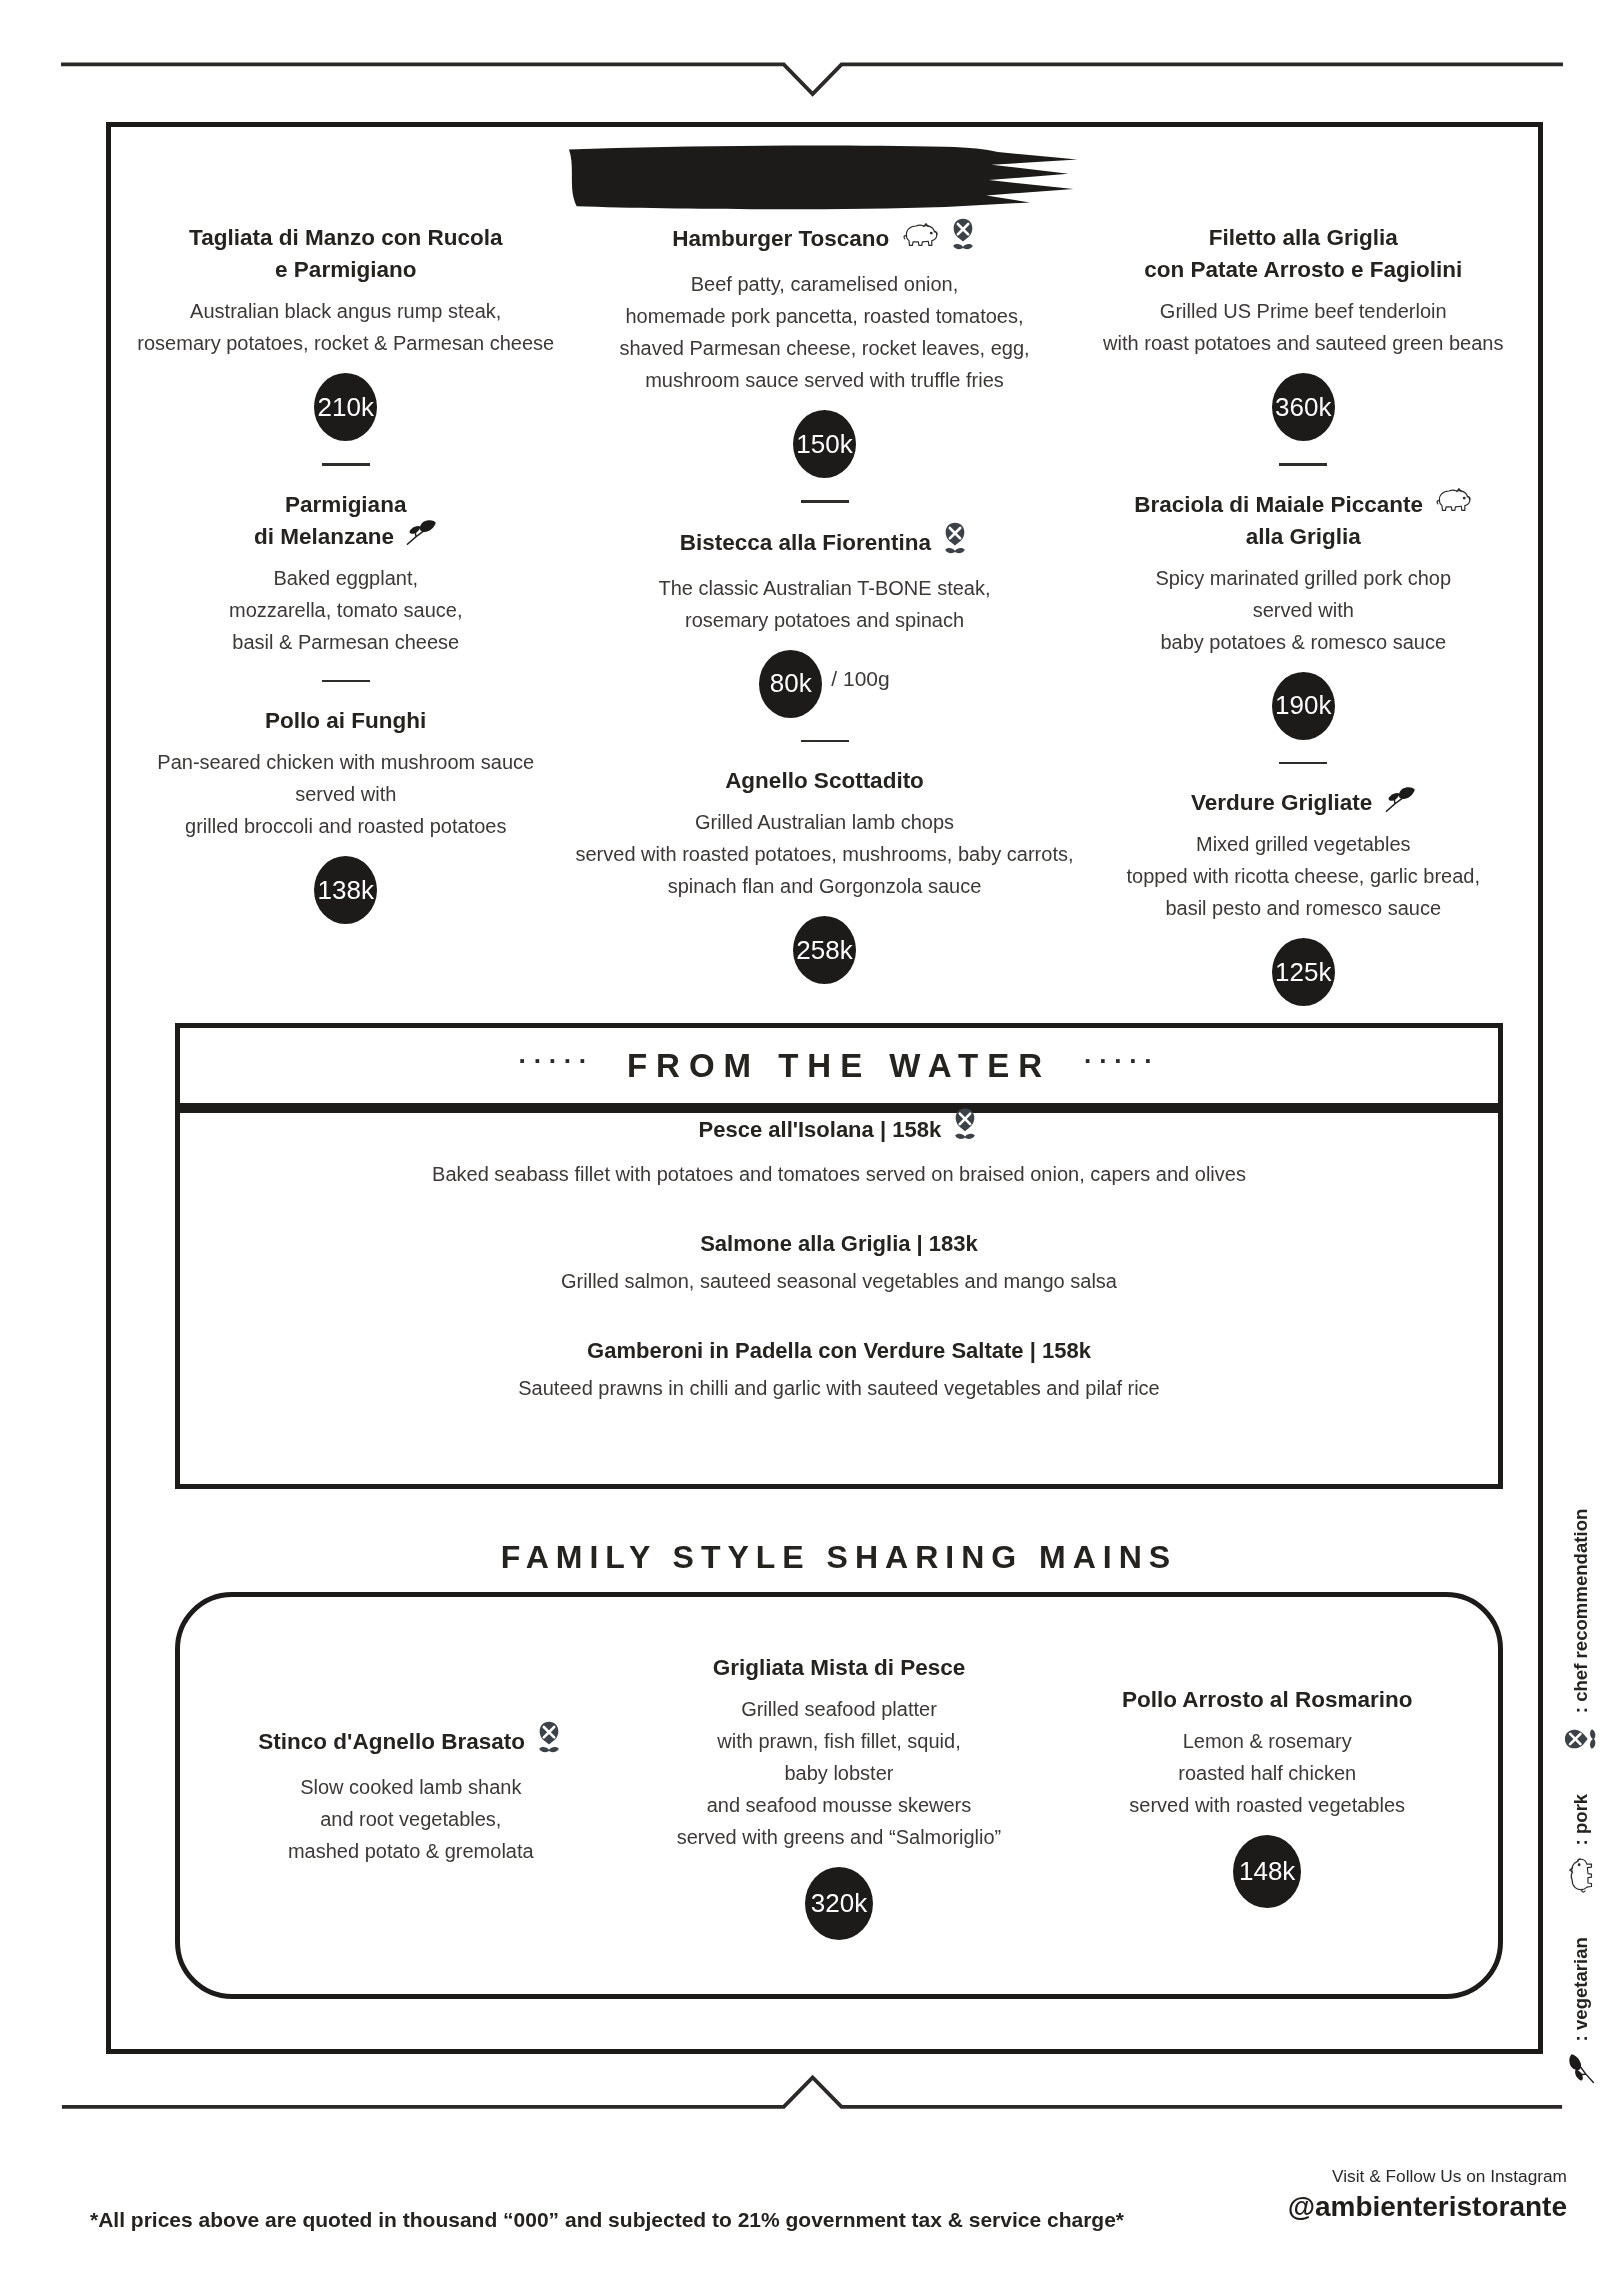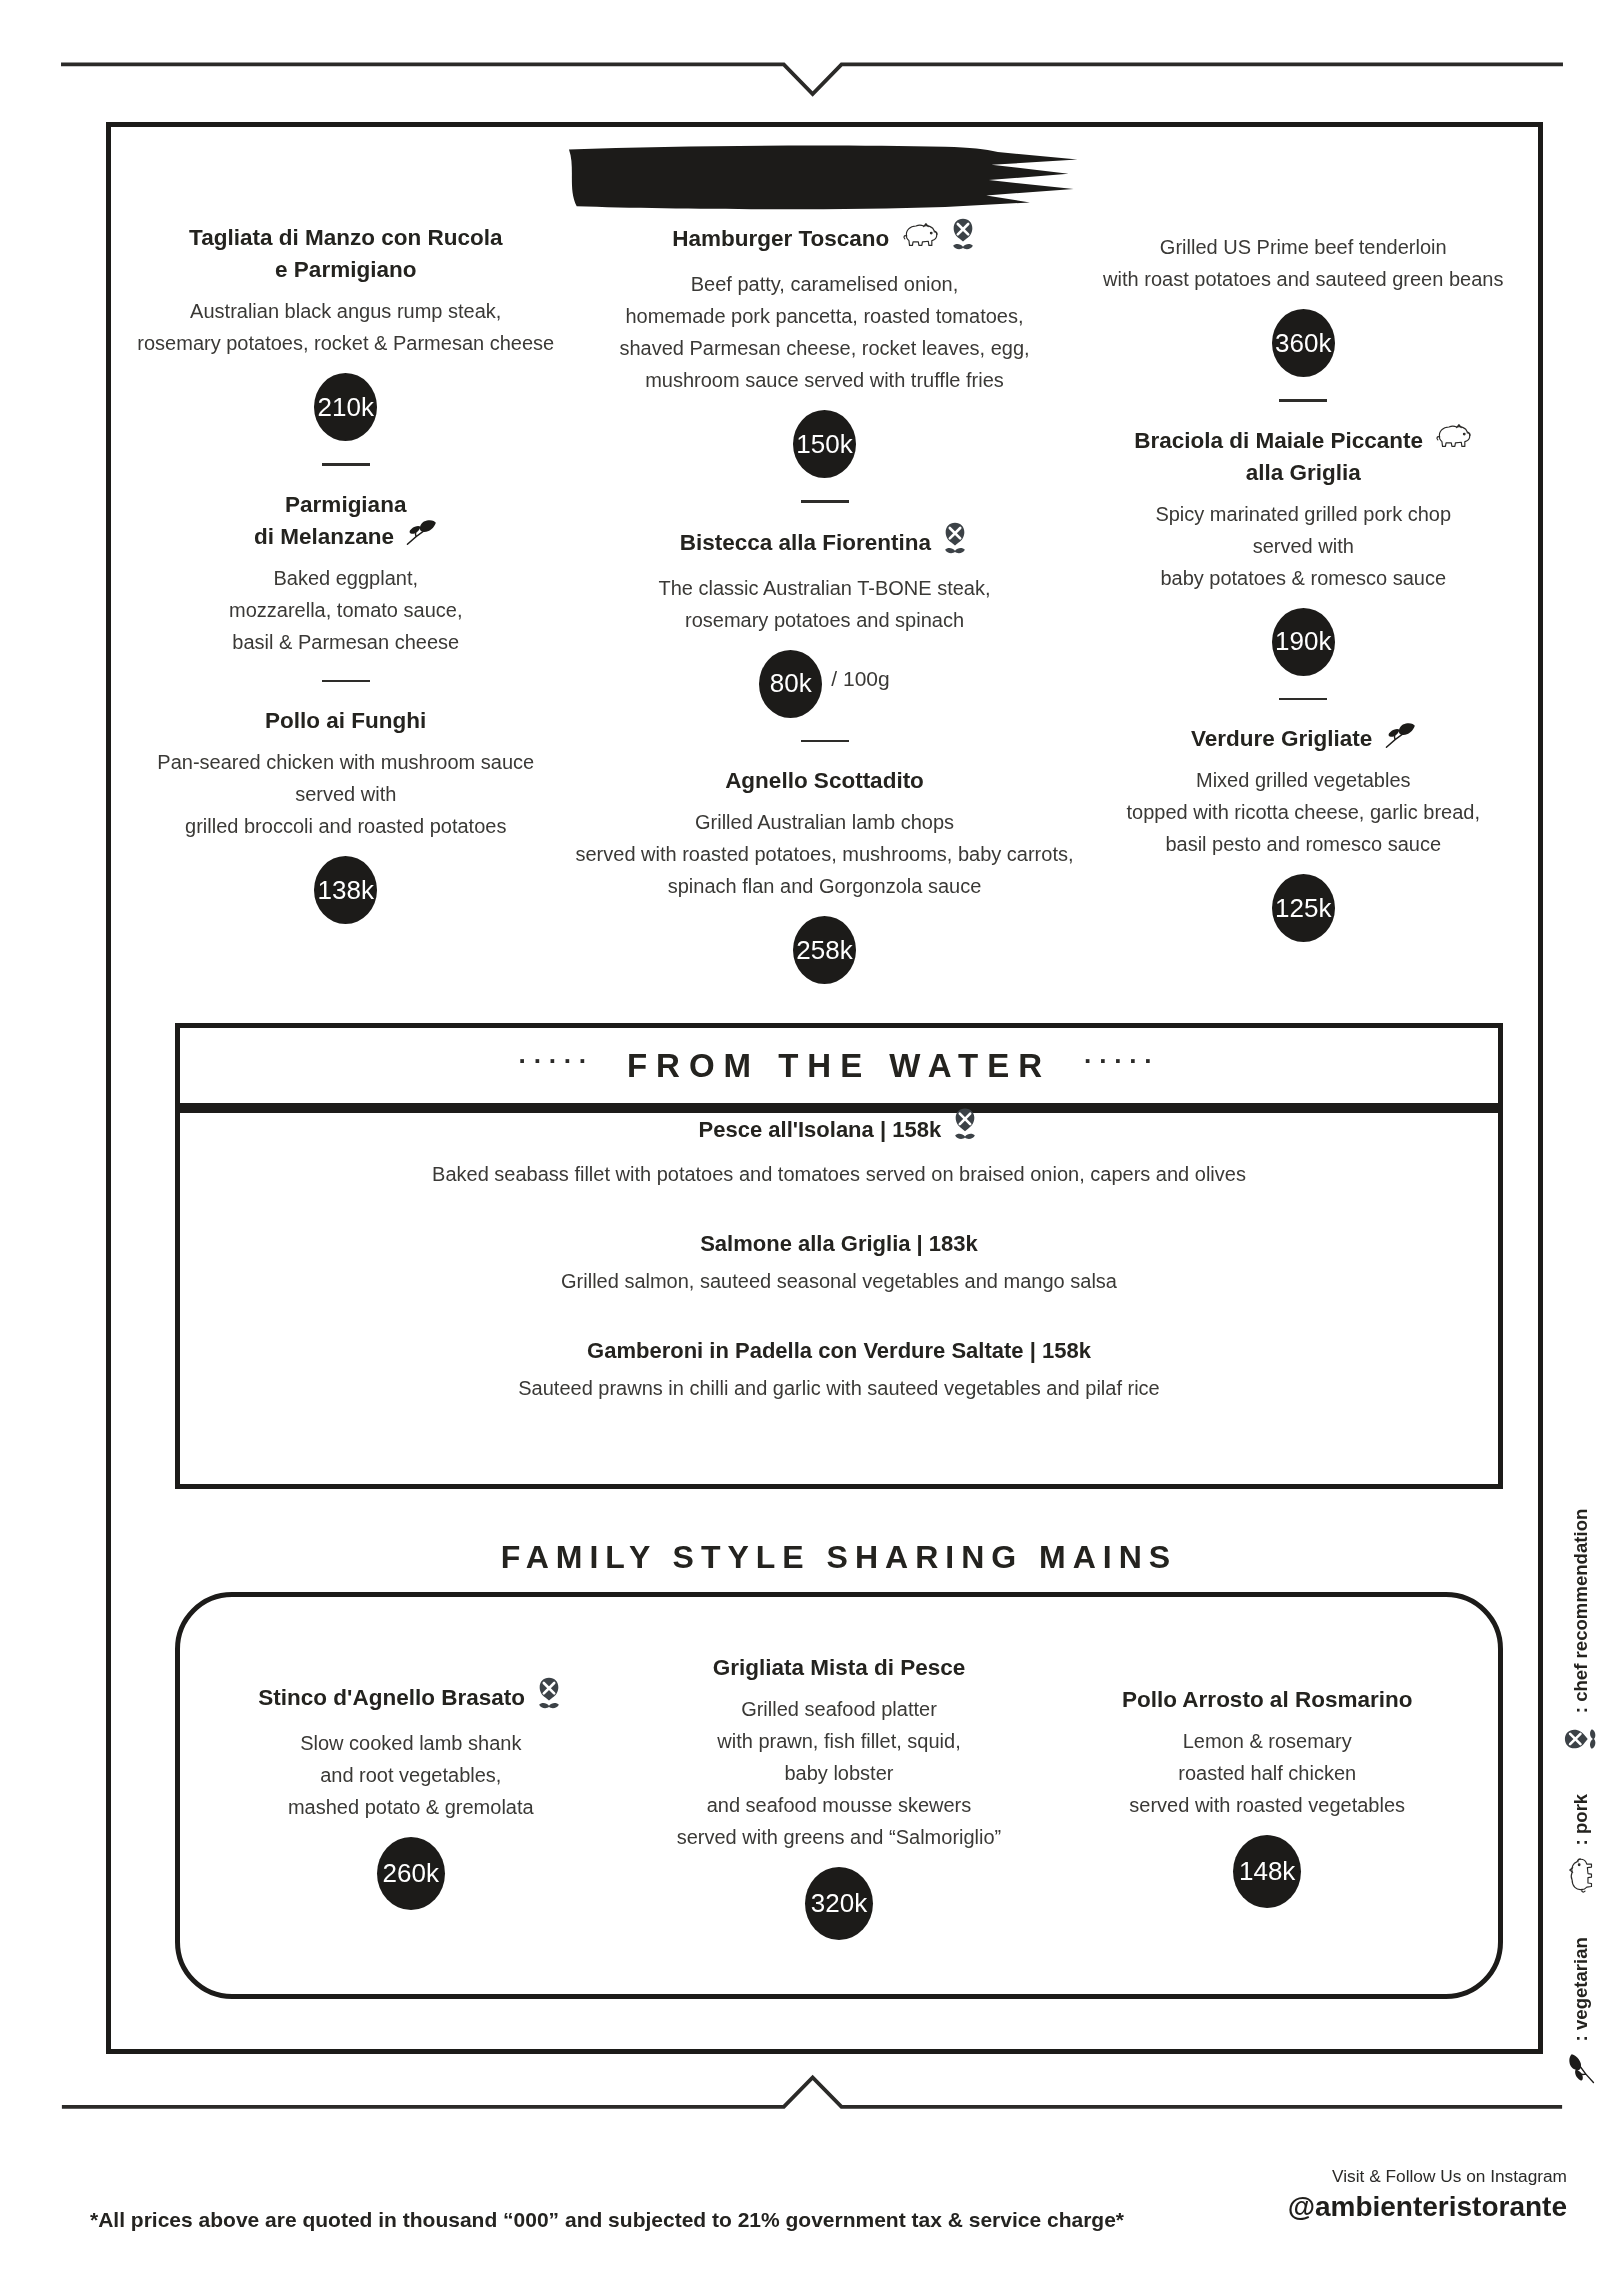--- a/index.html
+++ b/index.html
@@ -185,20 +185,24 @@
         <div class="item-desc">Grilled Australian lamb chops
 served with roasted potatoes, mushrooms, baby carrots,
 spinach flan and Gorgonzola sauce</div>
         <div class="price-row">
           <div class="price-circle">258k</div>
         </div>
       </div>
     </div>
     <div class="land-col">
       <div class="menu-item">
+        <div class="item-title">
+          <div class="title-line"><span>Filetto alla Griglia</span></div>
+          <div class="title-line"><span>con Patate Arrosto e Fagiolini</span></div>
+        </div>
         <div class="item-desc">Grilled US Prime beef tenderloin
 with roast potatoes and sauteed green beans</div>
         <div class="price-row">
           <div class="price-circle">360k</div>
         </div>
       </div>
       <div class="divider"></div>
       <div class="menu-item">
         <div class="item-title">
           <div class="title-line"><span>Braciola di Maiale Piccante</span><span class="icon"><svg width="39" height="27" viewBox="0 0 66 46">
@@ -278,23 +282,20 @@
                 <g stroke="#ffffff" stroke-width="5" stroke-linecap="round">
                   <line x1="17" y1="13" x2="37" y2="33"></line>
                   <line x1="37" y1="13" x2="17" y2="33"></line>
                 </g>
                 <path fill="#3c4247" d="M27,57 C22,50 12,50 8,55 C11,62 22,64 27,59 C32,64 43,62 46,55 C42,50 32,50 27,57 Z"></path>
               </svg></span></div>
         </div>
         <div class="item-desc">Slow cooked lamb shank
 and root vegetables,
 mashed potato &amp; gremolata</div>
-        <div class="price-row">
-          <div class="price-circle big">260k</div>
-        </div>
       </div>
     </div>
     <div class="share-col">
       <div class="menu-item">
         <div class="item-title">
           <div class="title-line"><span>Grigliata Mista di Pesce</span></div>
         </div>
         <div class="item-desc">Grilled seafood platter
 with prawn, fish fillet, squid,
 baby lobster

